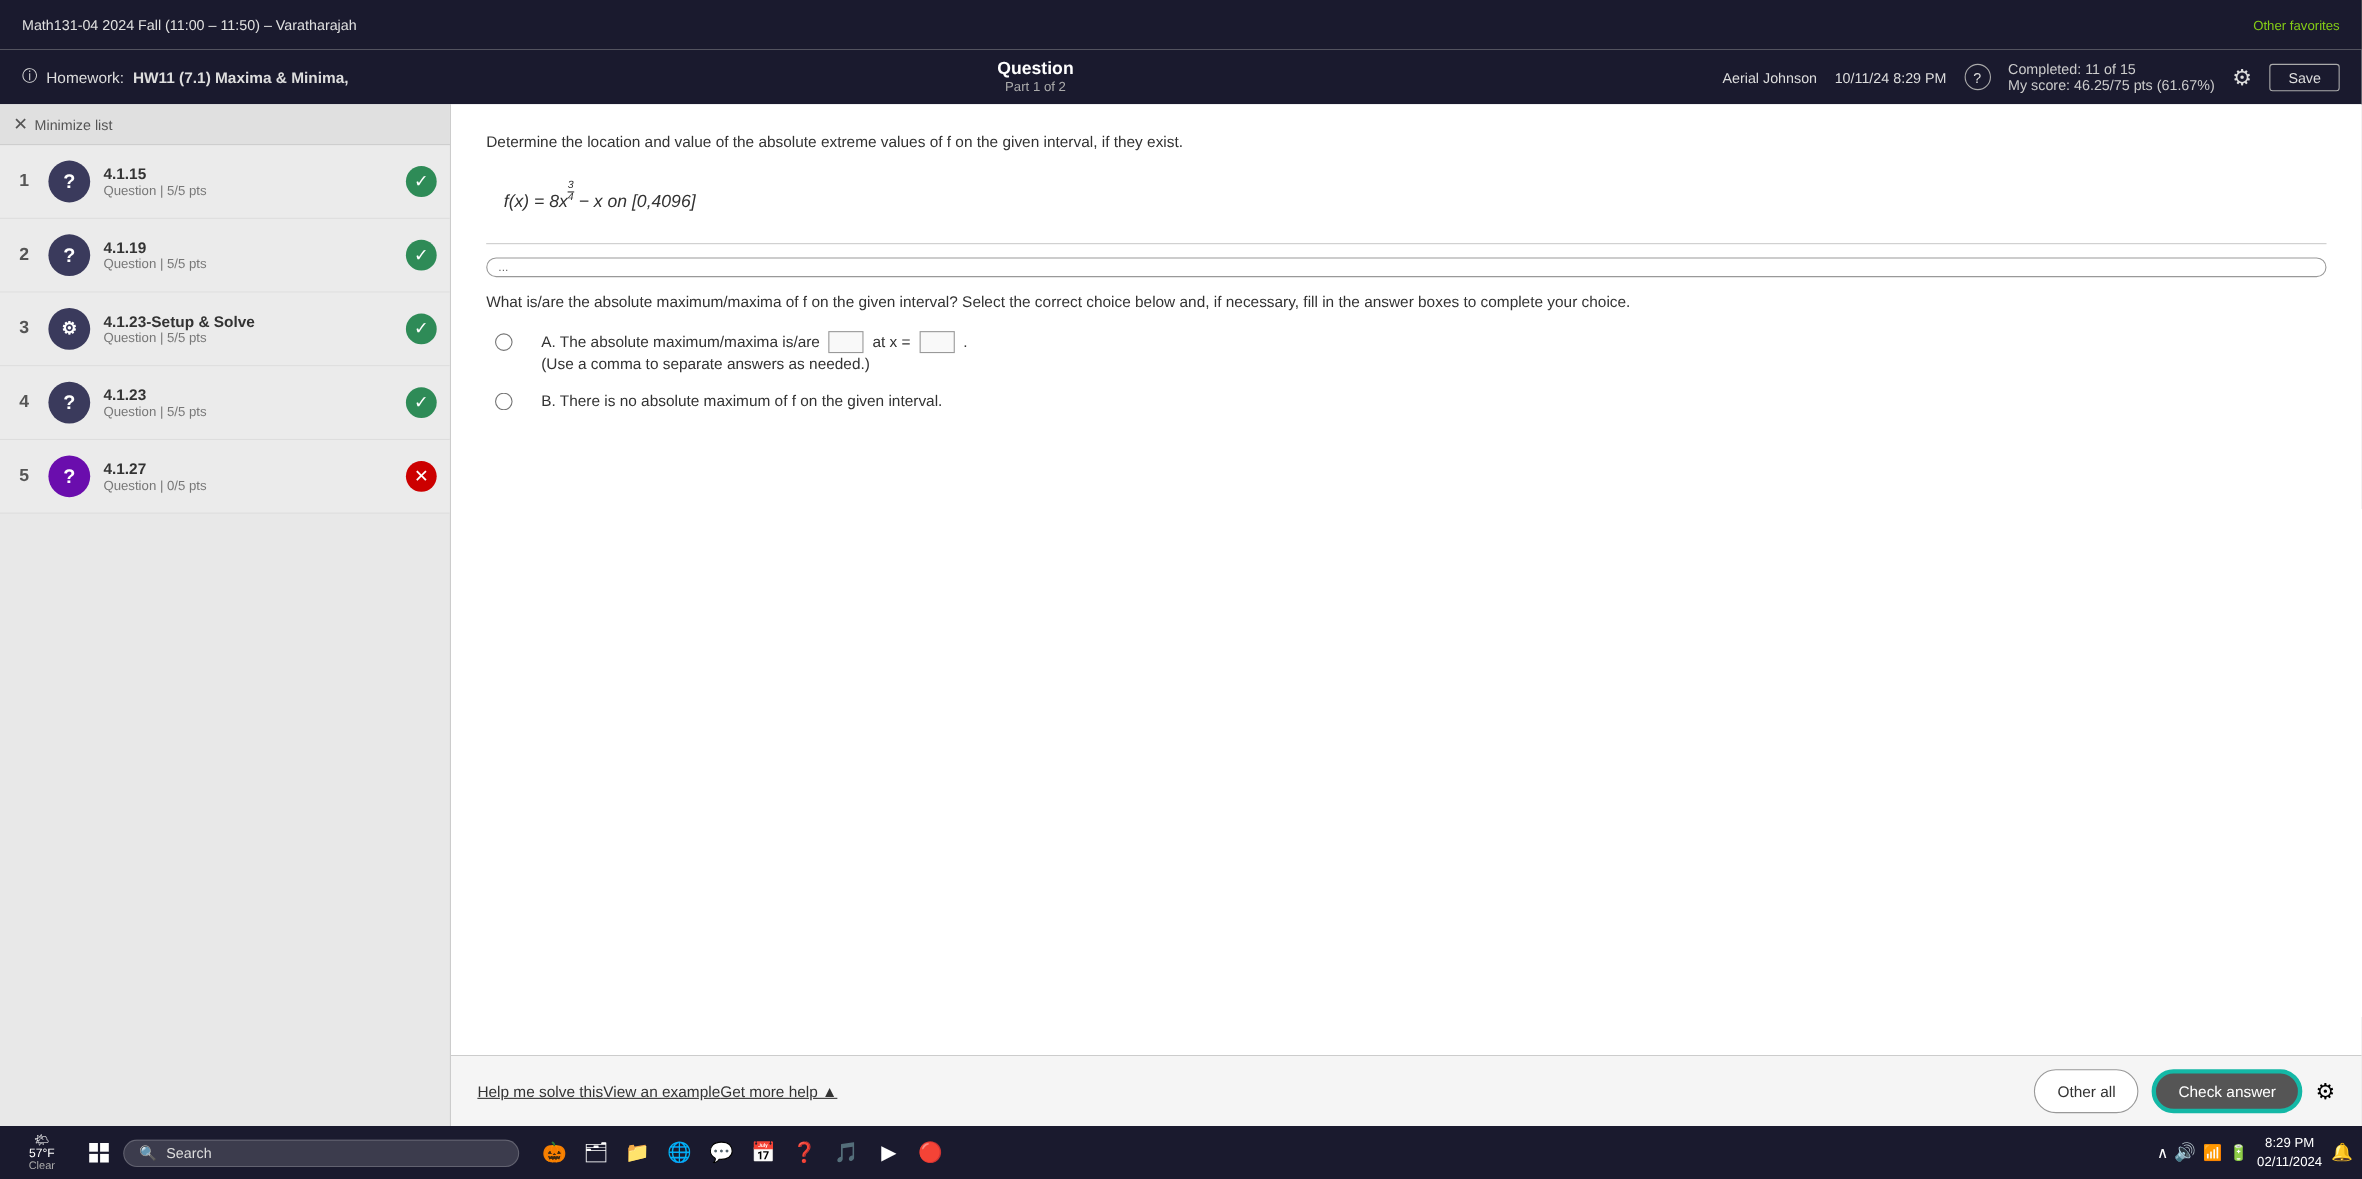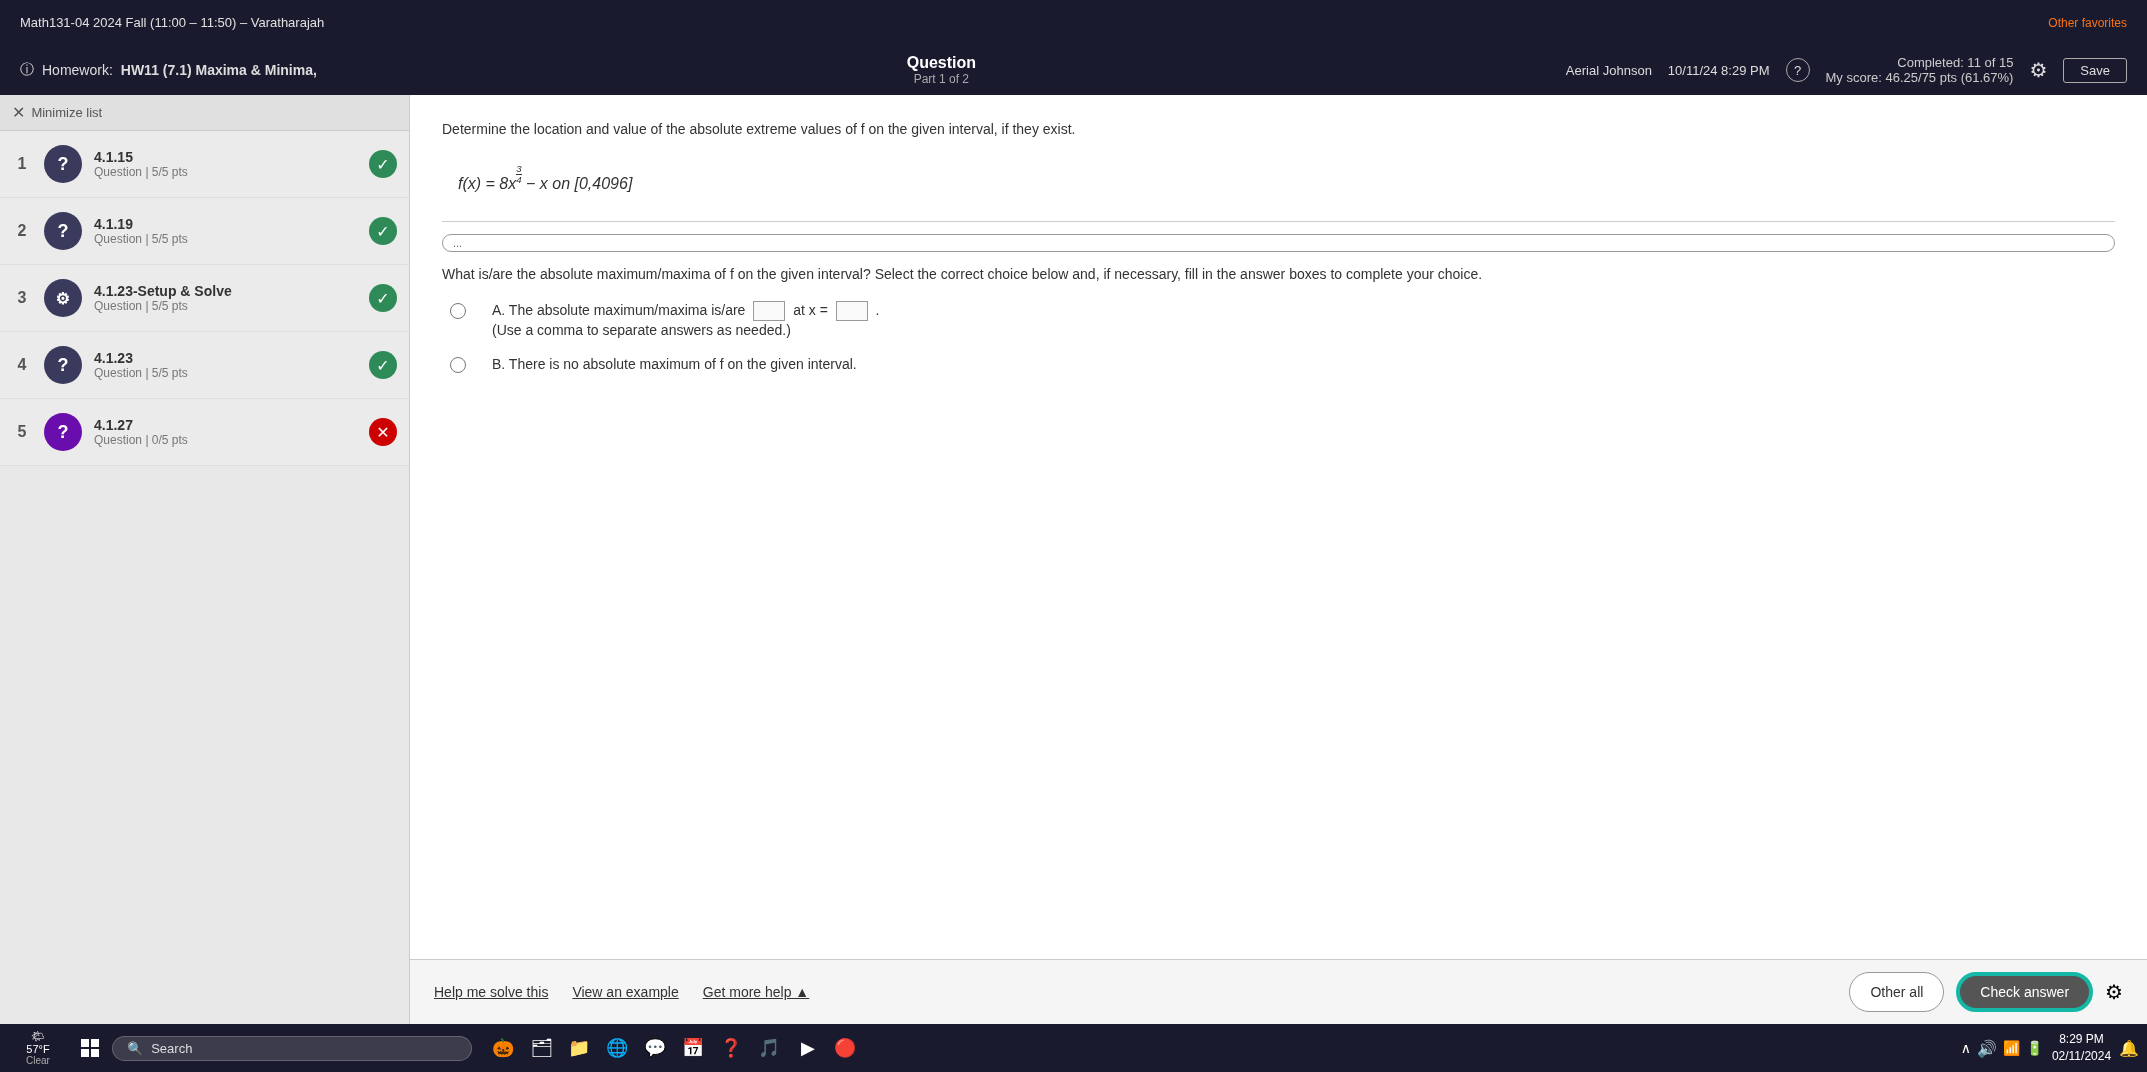--- a/index.html
+++ b/index.html
@@ -14,21 +14,21 @@
       padding: 0 20px;
       color: #ccc;
       font-size: 13px;
     }
     .browser-bar-title {
       flex: 1;
       color: #e0e0e0;
       font-size: 13px;
     }
     .browser-favorites {
-      color: #f97316;
+      color: #84cc16;
       font-size: 12px;
     }
 
     
     .app-container {
       background: #f5f5f5;
       width: 100%;
       height: calc(100% - 45px - 48px);
       display: flex;
       flex-direction: column;
@@ -64,21 +64,20 @@
     .hw-question-label {
       font-size: 16px;
       font-weight: bold;
       color: white;
     }
     .hw-part-label {
       font-size: 12px;
       color: #aaa;
     }
     .hw-score {
-      text-align: right;
     }
     .completed-text { font-size: 13px; color: #ccc; }
     .score-text { font-size: 13px; color: #ccc; }
     .save-btn {
       background: transparent;
       border: 1px solid #aaa;
       color: #ddd;
       padding: 4px 16px;
       cursor: pointer;
       font-size: 13px;
@@ -235,21 +234,20 @@
       background: #f9f9f9;
     }
 
     
     .bottom-toolbar {
       background: #f5f5f5;
       border-top: 1px solid #ccc;
       padding: 12px 24px;
       display: flex;
       align-items: center;
-      gap: 24px;
     }
     .help-btn {
       font-size: 14px;
       color: #333;
       cursor: pointer;
       background: none;
       border: none;
       text-decoration: underline;
     }
     .bottom-right {

